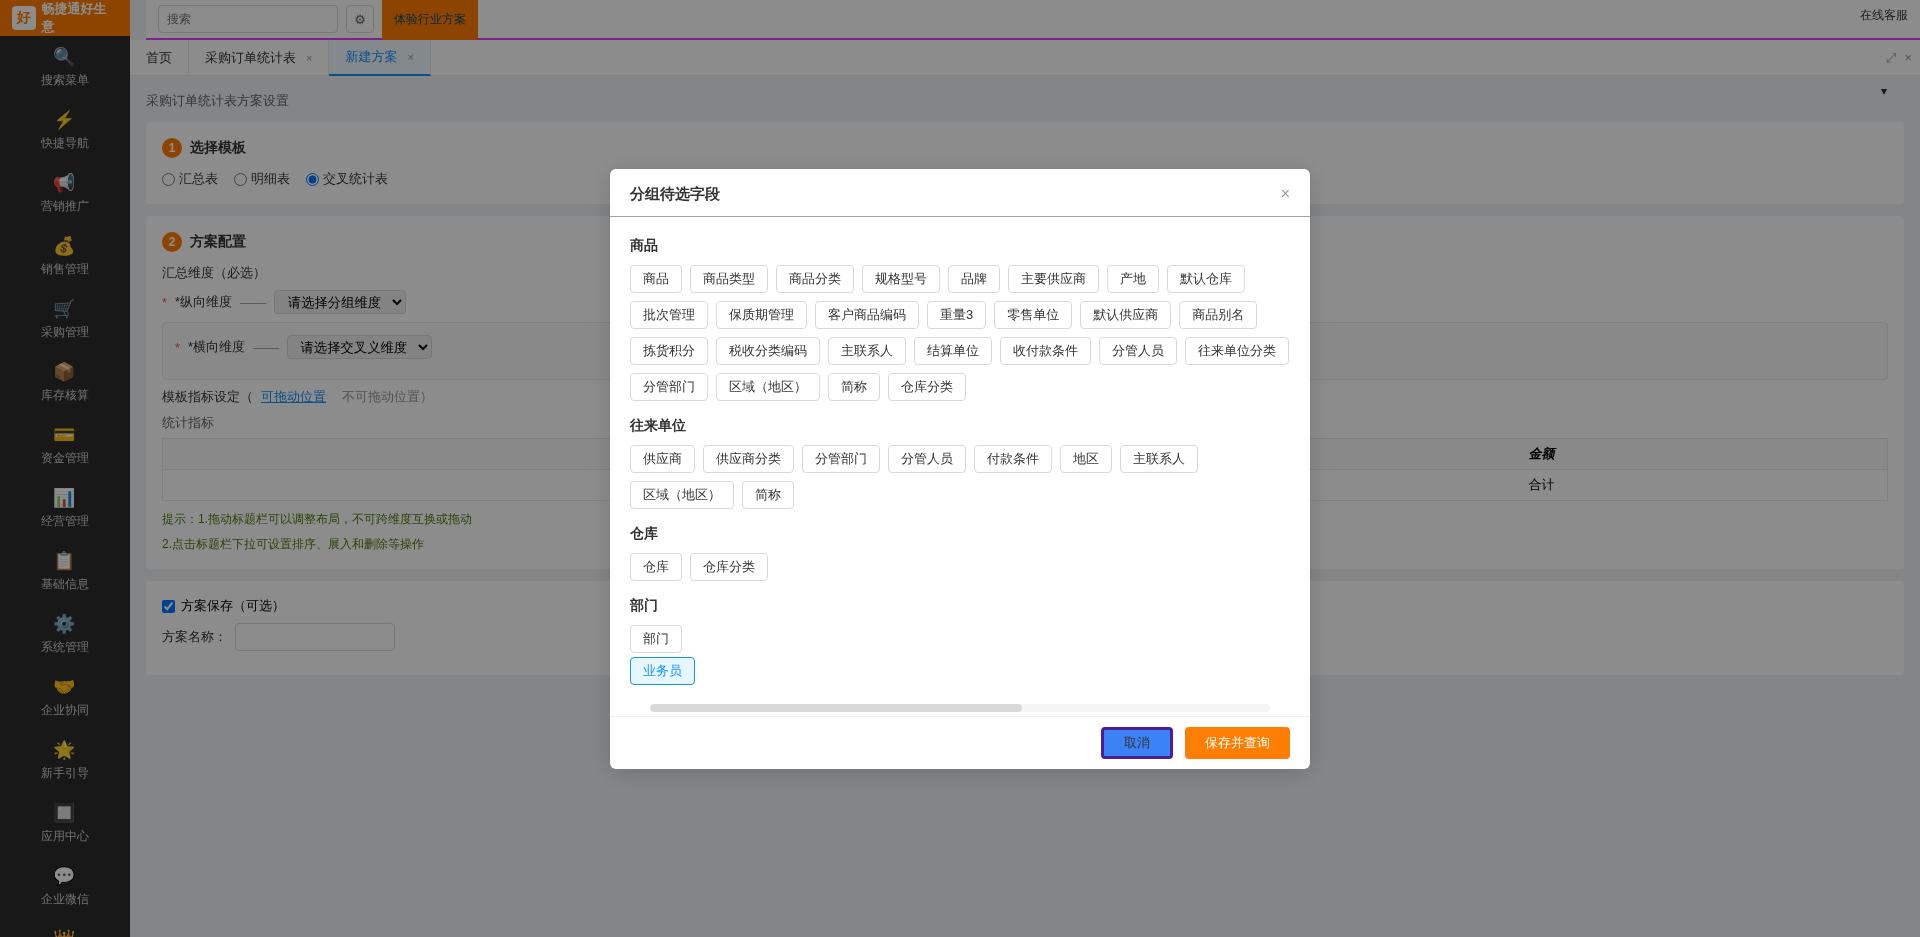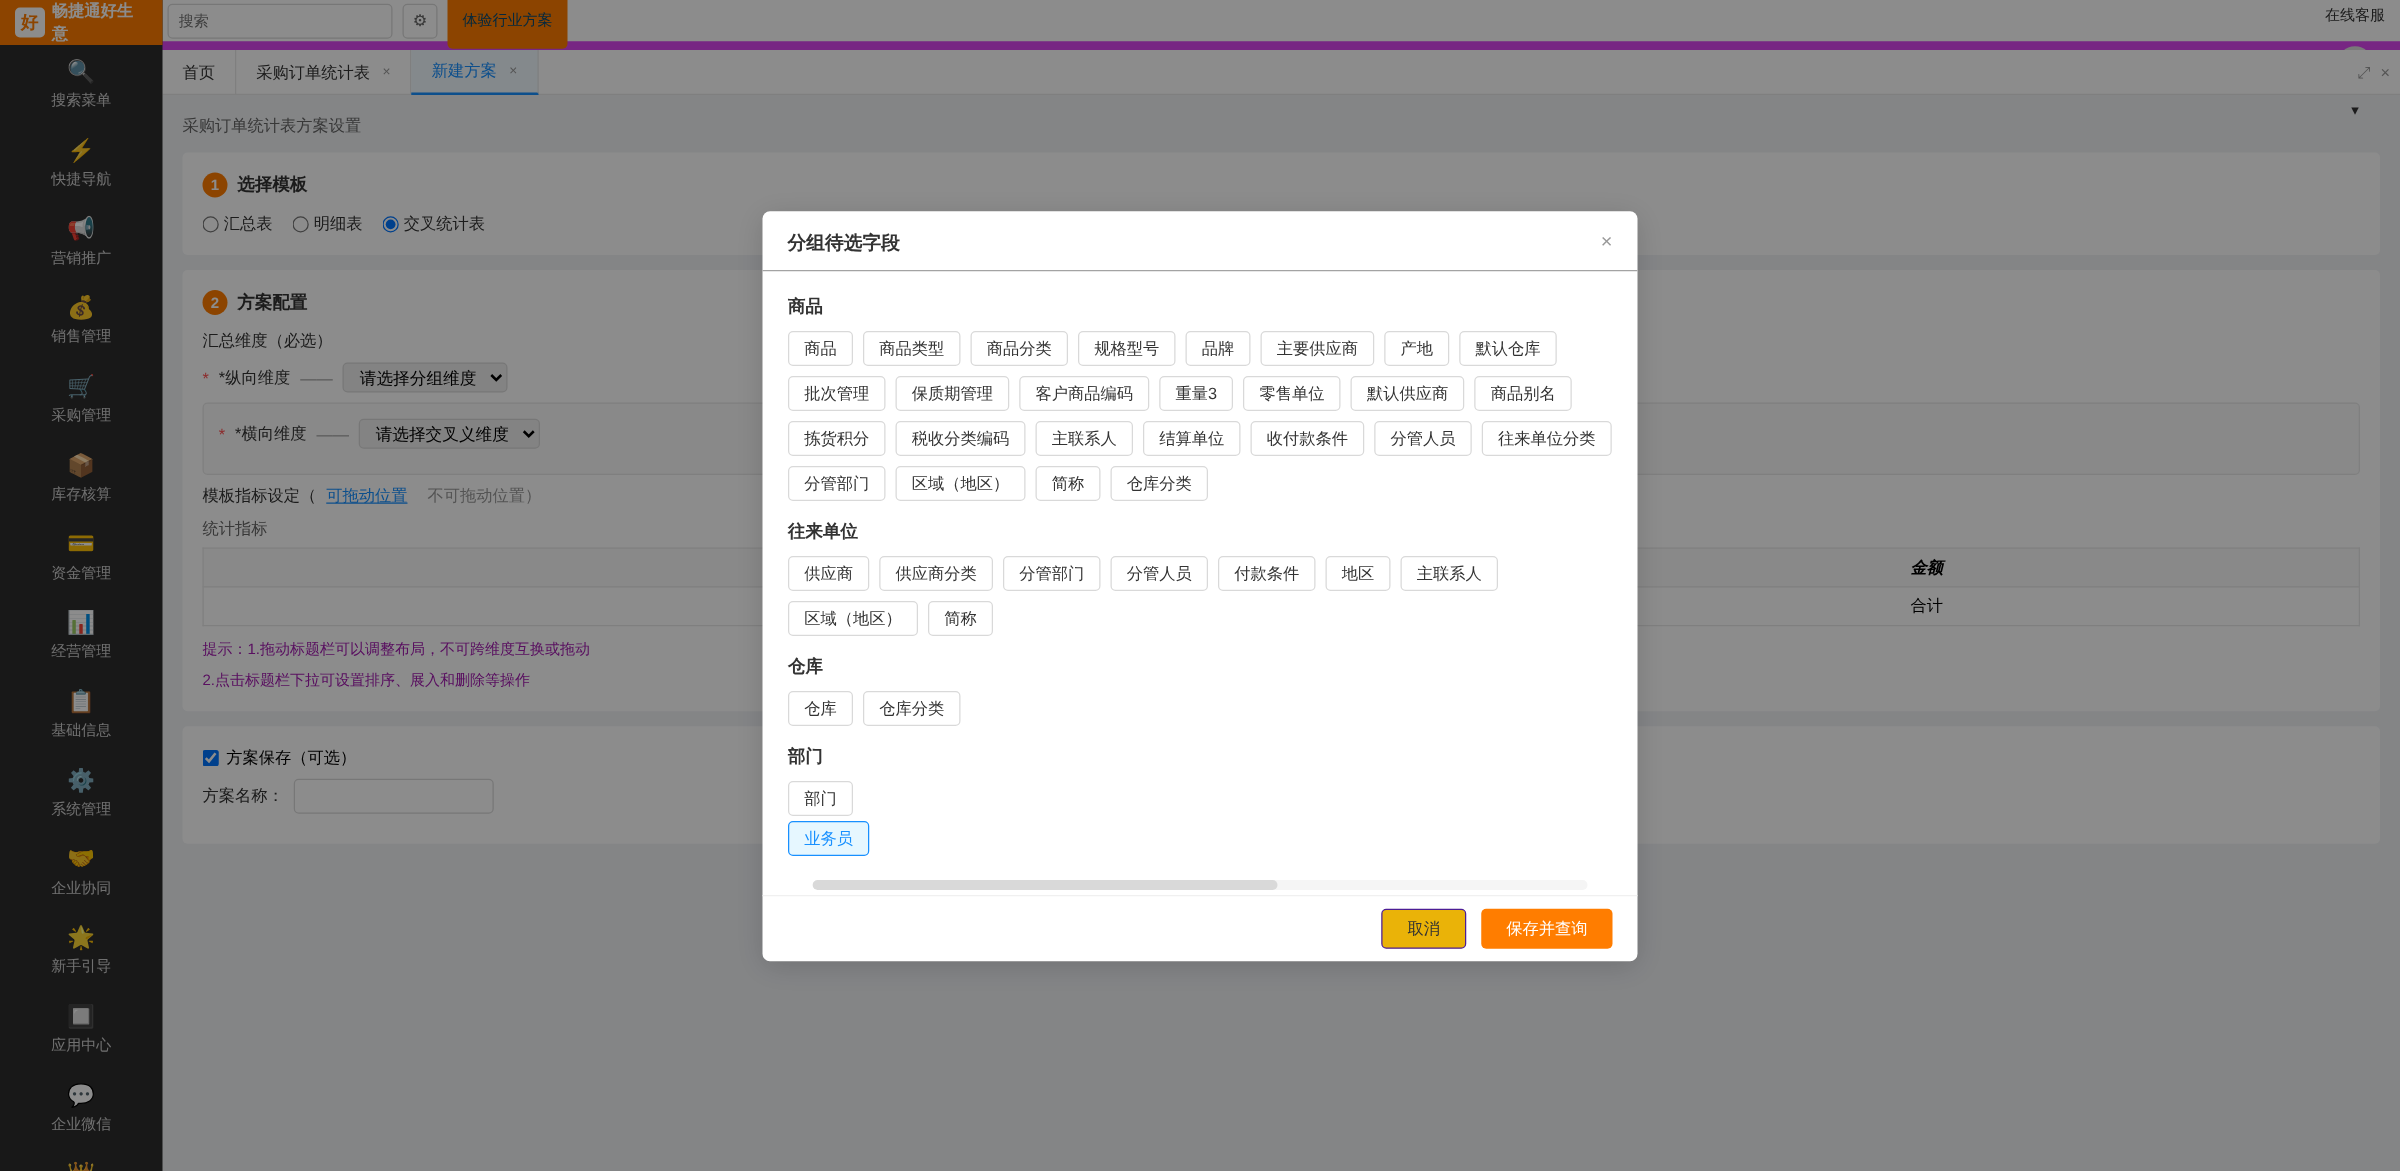--- a/index.html
+++ b/index.html
@@ -2,27 +2,27 @@
 <html><head>
   <meta charset="utf-8">
   <style>
     * { box-sizing: border-box; margin: 0; padding: 0; }
     body { font-family: 'Microsoft YaHei', Arial, sans-serif; font-size: 13px; background: #f0f2f5; overflow: hidden; }
 
     
     .topbar {
       height: 40px;
       background: #fff;
-      border-bottom: 7px solid #d946ef;
+      border-bottom: 2px solid #d946ef;
       display: flex;
       align-items: center;
       padding: 0 12px;
       gap: 8px;
       position: fixed;
-      top: 0; left: 122px; right: 0;
+      top: 0; left: 146px; right: 0;
       z-index: 10;
     }
     .topbar-search {
       flex: 0 0 180px;
       height: 28px;
       border: 1px solid #d9d9d9;
       border-radius: 4px;
       padding: 0 8px;
       font-size: 12px;
     }
@@ -280,23 +280,23 @@
     }
 
     
     .modal-body::-webkit-scrollbar { width: 6px; }
     .modal-body::-webkit-scrollbar-thumb { background: #ccc; border-radius: 3px; }
 
     
     .btn-cancel {
       height: 32px;
       padding: 0 20px;
-      border: 1px solid #4c1d95;
-      border-radius: 4px;
-      background: #eab308;
+      border: 3px solid #4c1d95;
+      border-radius: 4px;
+      background: #3b82f6;
       cursor: pointer;
       font-size: 13px;
       color: #333;
     }
     .btn-primary {
       height: 32px;
       padding: 0 20px;
       border: none;
       border-radius: 4px;
       background: #ff7d00;
@@ -339,21 +339,21 @@
     .checkbox-save {
       display: flex;
       align-items: center;
       gap: 6px;
       font-size: 13px;
       cursor: pointer;
     }
 
     .hint-text {
       font-size: 12px;
-      color: #a21caf;
+      color: #4d7c0f;
       margin-top: 8px;
     }
 
     .tag-position-section {
       margin: 8px 0;
       display: flex;
       gap: 8px;
       font-size: 13px;
     }
     .pos-label {

